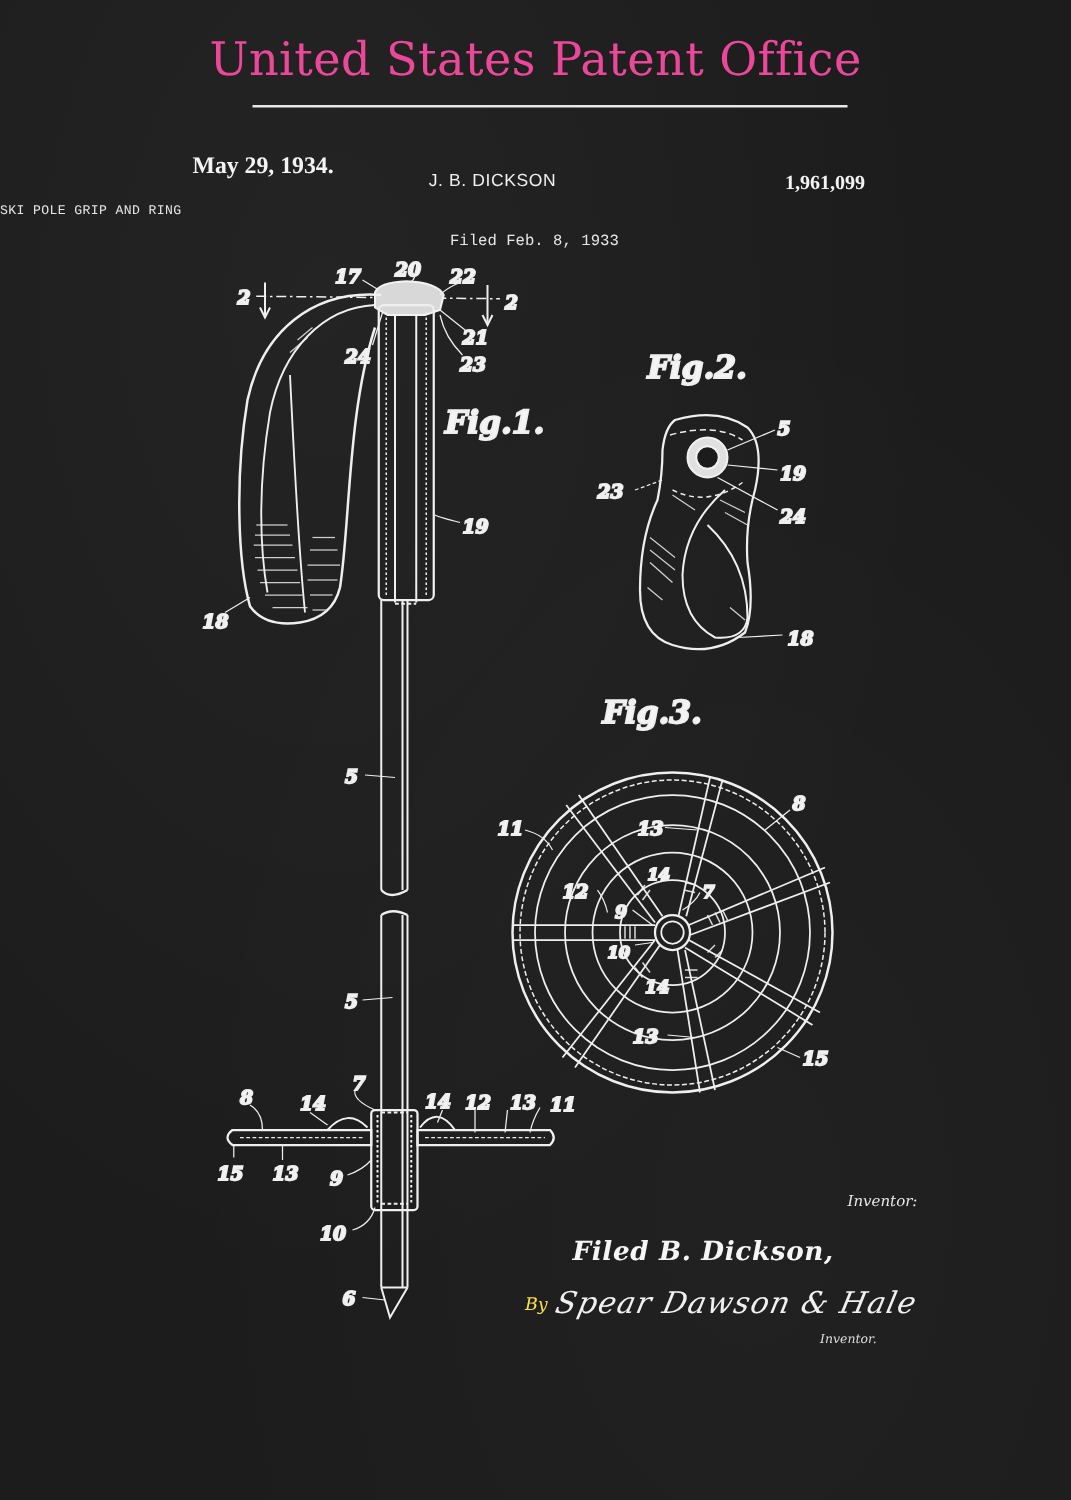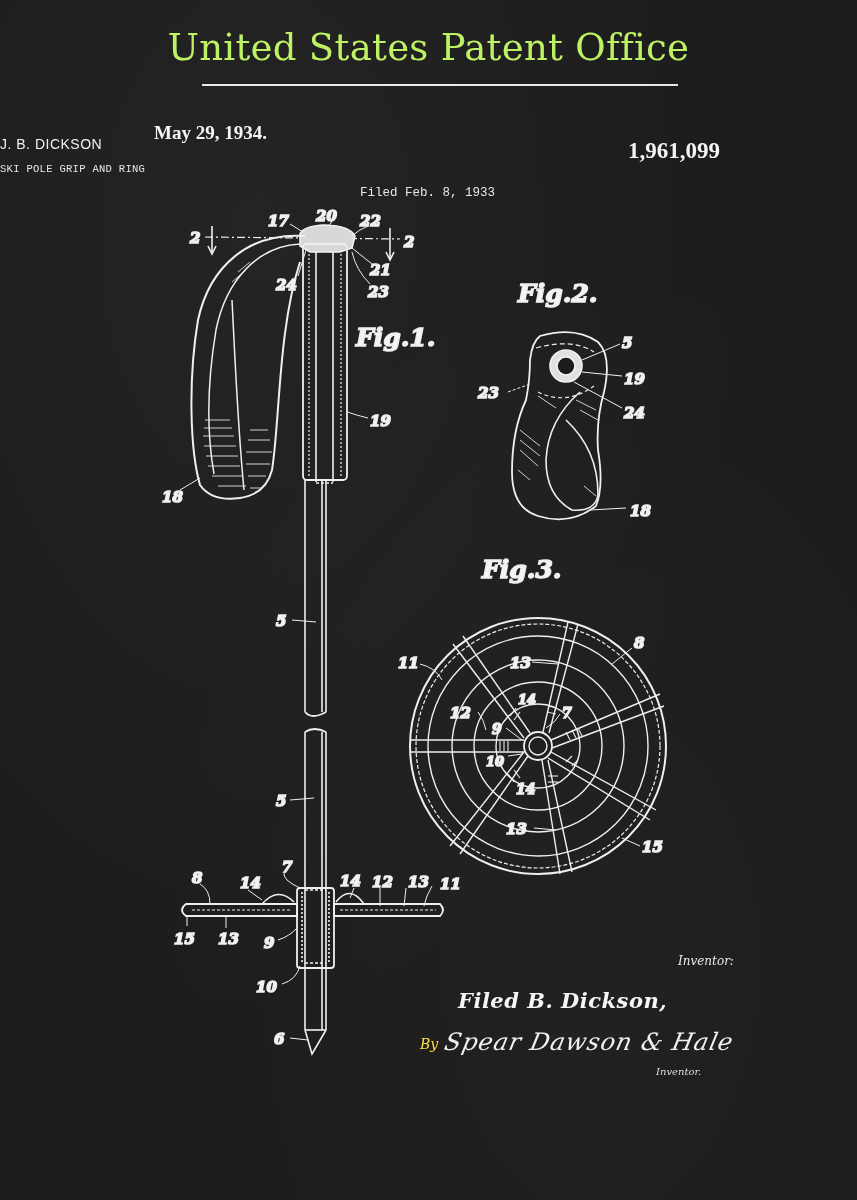--- a/index.html
+++ b/index.html
@@ -8,26 +8,26 @@
     background:#1c1c1c;
     background-image:
       radial-gradient(ellipse at 30% 20%, rgba(255,255,255,0.035), transparent 60%),
       radial-gradient(ellipse at 70% 80%, rgba(255,255,255,0.025), transparent 55%);
     position:relative;
     color:#f2f2f2;
   }
   .page { position:absolute; inset:0; }
   .title {
     position:absolute; left:0; width:857px; top:26px; text-align:center;
-    font-family:"DejaVu Serif", serif; font-size:37px; color:#bef264; letter-spacing:0.3px;
+    font-family:"DejaVu Serif", serif; font-size:37px; color:#ec4899; letter-spacing:0.3px;
   }
   .title-rule { position:absolute; left:202px; top:84px; width:476px; height:2px; background:#e8e8e8; }
   .meta-date { position:absolute; left:154px; top:122px; font-family:"Liberation Serif", serif; font-weight:bold; font-size:19px; color:#f4f4f4; }
-  .meta-number { position:absolute; left:628px; top:138px; font-family:"Liberation Serif", serif; font-weight:bold; font-size:23px; color:#f4f4f4; }
-  .meta-inventor { position:absolute; left:0; width:788px; top:136px; text-align:left; font-family:"Liberation Sans", sans-serif; font-size:14px; color:#f0f0f0; letter-spacing:0.5px; }
+  .meta-number { position:absolute; left:628px; top:138px; font-family:"Liberation Serif", serif; font-weight:bold; font-size:16px; color:#f4f4f4; }
+  .meta-inventor { position:absolute; left:0; width:788px; top:136px; text-align:center; font-family:"Liberation Sans", sans-serif; font-size:14px; color:#f0f0f0; letter-spacing:0.5px; }
   .meta-subject { position:absolute; left:0; width:857px; top:163px; text-align:left; font-family:"Liberation Mono", monospace; font-size:10.5px; color:#e6e6e6; letter-spacing:0.3px; }
   .meta-filed { position:absolute; left:0; width:855px; top:186px; text-align:center; font-family:"Liberation Mono", monospace; font-size:12.5px; color:#e6e6e6; }
   svg.drawing { position:absolute; left:0; top:0; }
   .lbl { font-family:"DejaVu Serif", serif; font-style:italic; font-weight:bold; fill:#f4f4f4; font-size:15px; }
   .fig { font-family:"DejaVu Serif", serif; font-style:italic; font-weight:bold; fill:#f4f4f4; font-size:25px; }
   .inv-caption { position:absolute; left:638px; top:954px; font-family:"DejaVu Serif", serif; font-style:italic; font-size:12px; color:#eaeaea;margin-left:40px; }
   .inv-name { position:absolute; left:458px; top:988px; font-family:"DejaVu Serif", serif; font-style:italic; font-weight:bold; font-size:21px; color:#f6f6f6; letter-spacing:0.5px; }
   .sig-by { position:absolute; left:420px; top:1036px; font-family:"DejaVu Serif", serif; font-style:italic; font-size:14px; color:#fde047; }
   .sig { position:absolute; left:445px; top:1028px; font-family:"DejaVu Serif", serif; font-style:italic; font-size:24px; color:#f0f0f0; letter-spacing:1px; transform:skewX(-12deg); }
   .att { position:absolute; left:656px; top:1066px; font-family:"DejaVu Serif", serif; font-style:italic; font-size:10px; color:#ddd; }

